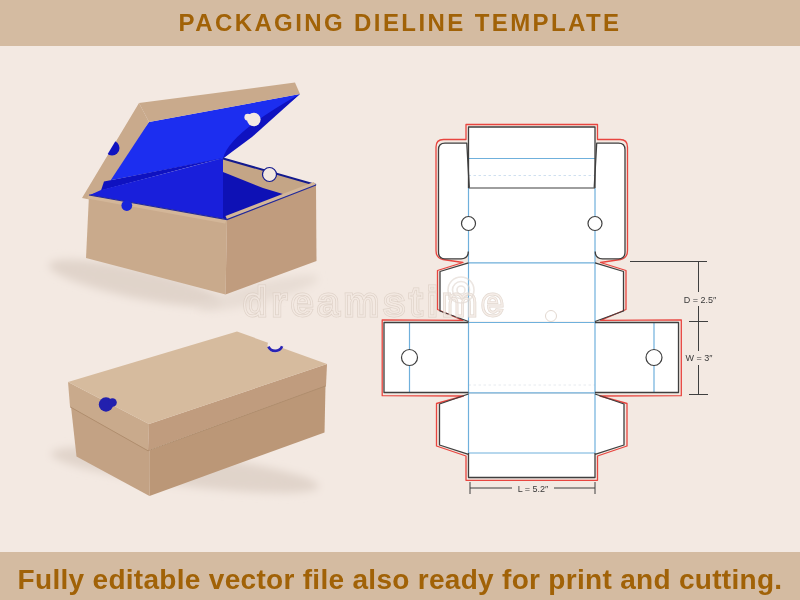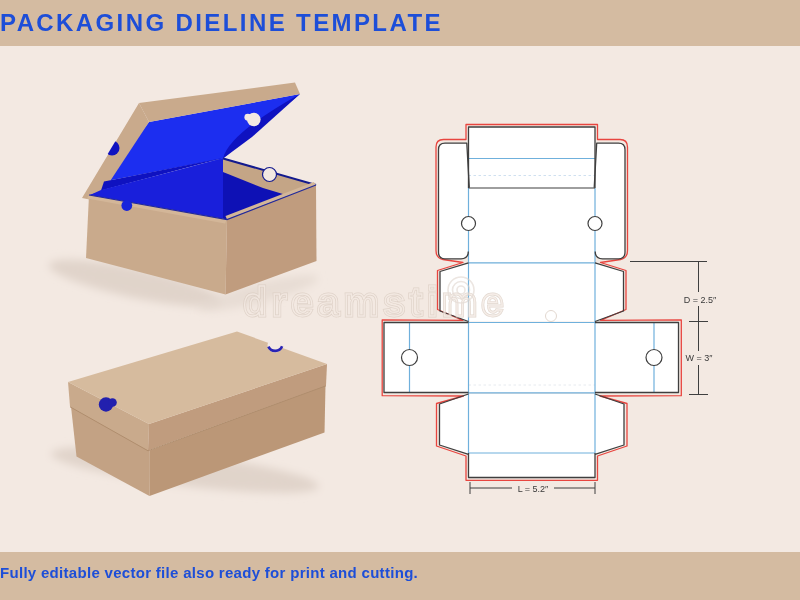--- a/index.html
+++ b/index.html
@@ -1,25 +1,25 @@
 <!DOCTYPE html>
 <html><head><meta charset="utf-8">
 <style>
 html,body{margin:0;padding:0;width:800px;height:600px;overflow:hidden;background:#f3e9e2;
 font-family:"Liberation Sans",sans-serif;}
 .banner{position:absolute;left:0;width:800px;background:#d4bba1;}
 .btop{top:0;height:46px;}
 .bbot{top:552px;height:48px;}
-.btext{position:absolute;width:800px;text-align:left;color:#1d4ed8;font-weight:bold;}
+.btext{position:absolute;width:800px;text-align:center;color:#a16207;font-weight:bold;}
 </style></head>
 <body>
 <div class="banner btop"></div>
 <div class="banner bbot"></div>
 <div class="btext" style="top:9px;font-size:24px;letter-spacing:2.4px;">PACKAGING DIELINE TEMPLATE</div>
-<div class="btext" style="top:564px;font-size:15px;letter-spacing:0.3px;">Fully editable vector file also ready for print and cutting.</div>
+<div class="btext" style="top:564px;font-size:28px;letter-spacing:0.3px;">Fully editable vector file also ready for print and cutting.</div>
 <svg width="800" height="600" style="position:absolute;top:0;left:0" xmlns="http://www.w3.org/2000/svg">
 
 <g>
 <ellipse cx="135" cy="283" rx="88" ry="15" fill="#ddd0c7" filter="url(#blur1)" transform="rotate(12 135 283)" fill-opacity="0.85"></ellipse>
 <ellipse cx="258" cy="293" rx="62" ry="10" fill="#e3d7cf" filter="url(#blur1)" transform="rotate(-14 258 293)" fill-opacity="0.7"></ellipse>
 <polygon points="149,122 300,94 223,158.5 104,181.5" fill="#1c2ef0"></polygon>
 <path d="M 300,94 Q 228.5,134 223,158.5 L 252,137 Z" fill="#0f12c0"></path>
 <circle cx="253.8" cy="119.5" r="6.8" fill="#f3e9e2"></circle>
 <circle cx="247.8" cy="117.2" r="3.4" fill="#f3e9e2"></circle>
 <polygon points="139,103 295,82.5 300,94 149,122" fill="#c9aa8c"></polygon>

